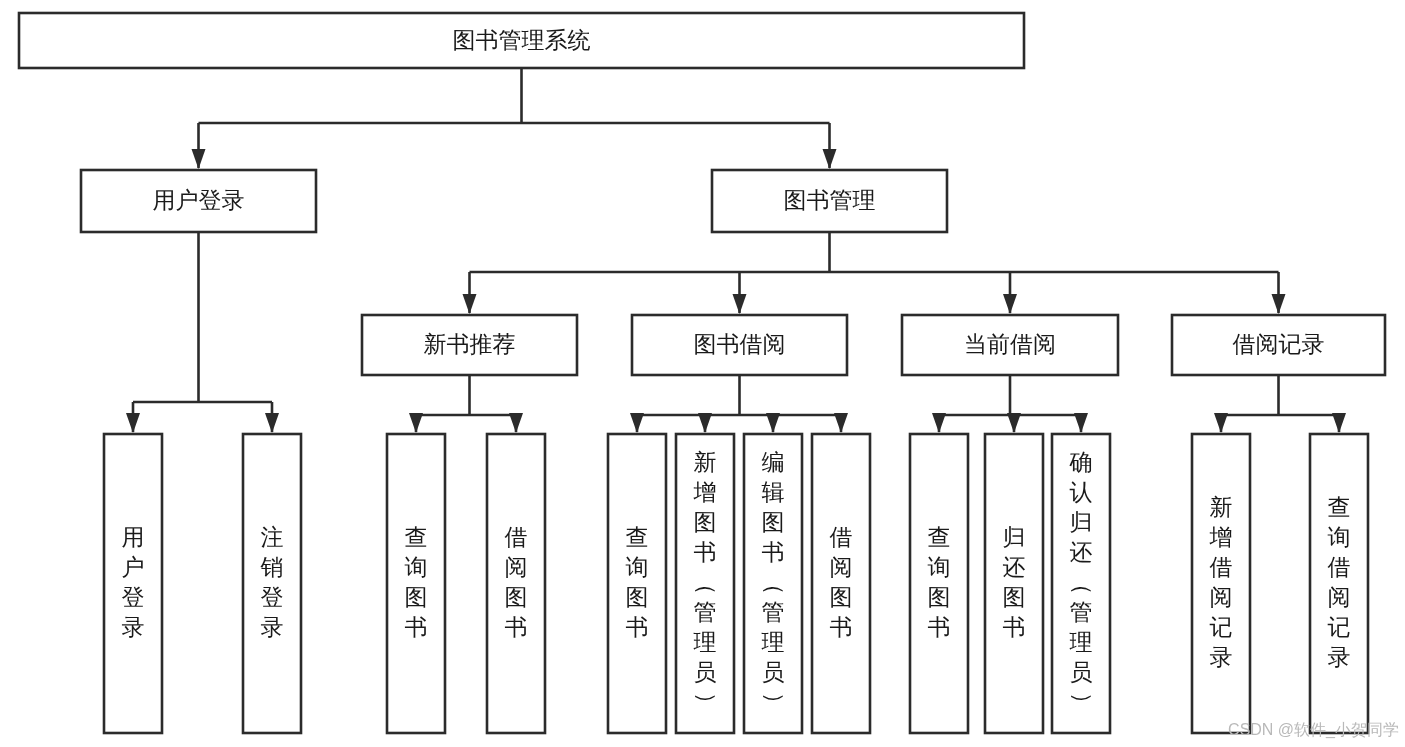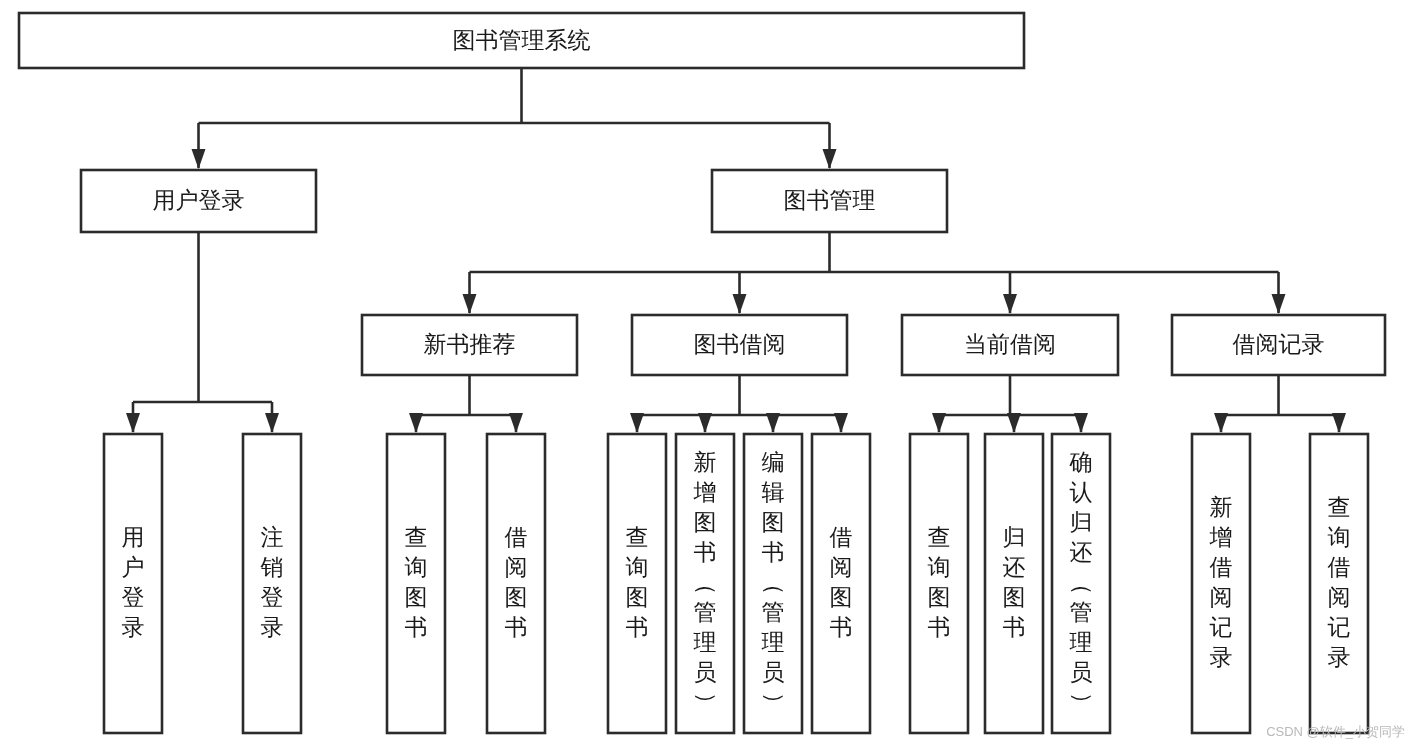--- a/index.html
+++ b/index.html
@@ -44,24 +44,24 @@
   }
   .node-label-h {
     font-family: "Liberation Sans", "DejaVu Sans", sans-serif;
     font-size: 23px;
     fill: #1a1a1a;
     text-anchor: middle;
     dominant-baseline: middle;
   }
   .watermark {
     position: absolute;
-    right: 0;
+    right: 6px;
     bottom: 6px;
     font-family: "Liberation Sans", "DejaVu Sans", sans-serif;
-    font-size: 13px;
+    font-size: 16px;
     color: #b9b9b9;
     white-space: nowrap;
     user-select: none;
   }
 </style>
 </head>
 <body>
 
 <div id="diagram-root">
 

